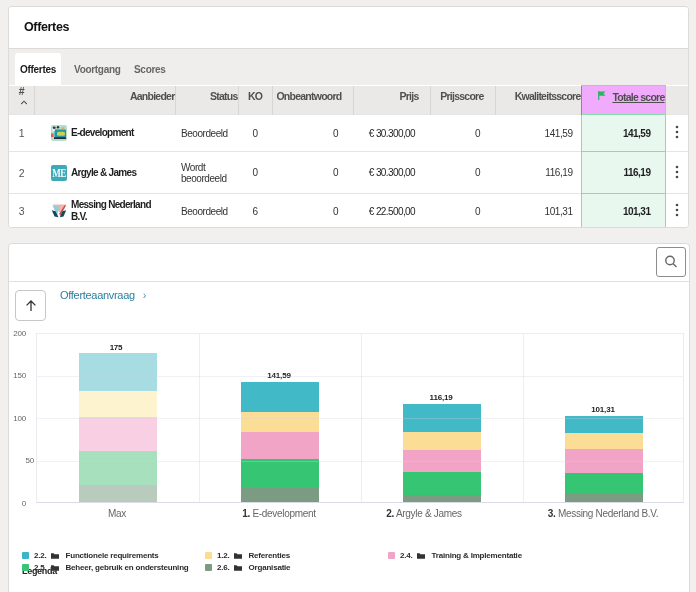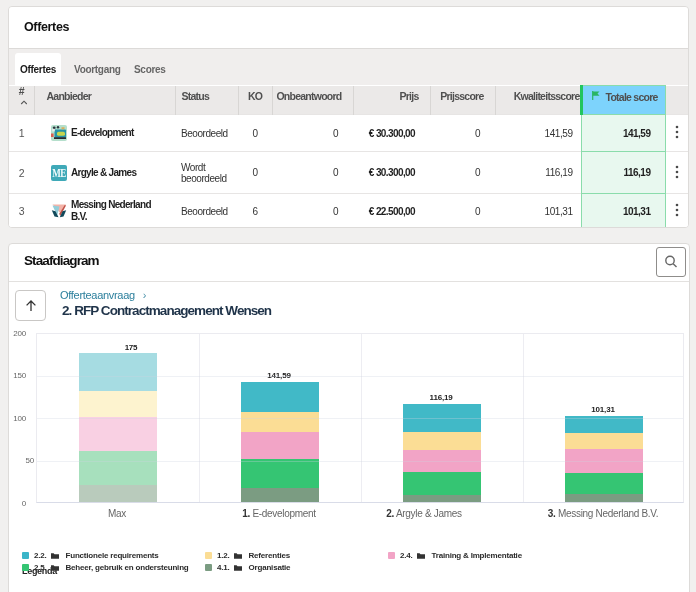--- a/index.html
+++ b/index.html
@@ -11,37 +11,37 @@
 .card1 { left:8px; top:6px; width:681px; height:222px; overflow:hidden; background:#f0eeed; }
 .c1head { background:#fff; height:42px; border-bottom:1px solid #dcdad8; }
 .c1head h1 { font-size:12.5px; font-weight:bold; color:#111; padding:13px 0 0 15px; letter-spacing:-0.35px; }
 .tabs { height:36px; position:relative; font-size:10px; font-weight:bold; letter-spacing:-0.3px; }
 .tab { position:absolute; color:#666; top:15px; }
 .tab.active { background:#fff; top:4px; height:32px; width:46px; left:6px; border-radius:3px 3px 0 0; text-align:center; padding-top:11px; color:#1a1a1a; }
 .tab.t2 { left:65px; }
 .tab.t3 { left:125px; }
 table { border-collapse:collapse; table-layout:fixed; width:679px; background:#fff; }
 col.c0{width:25px} col.c1{width:141px} col.c2{width:63px} col.c3{width:34px} col.c4{width:81px} col.c5{width:77px} col.c6{width:65px} col.c7{width:86px} col.c8{width:84px} col.c9{width:23px}
-thead th { background:#ebe9e8; height:29px; font-size:10.5px; color:#4f4f4f; text-align:left; padding:0 0 7px 11px; border-left:1px solid #d8d6d4; font-weight:bold; letter-spacing:-0.75px; }
+thead th { background:#ebe9e8; height:29px; font-size:10.5px; color:#4f4f4f; text-align:right; padding:0 0 7px 11px; border-left:1px solid #d8d6d4; font-weight:bold; letter-spacing:-0.75px; }
 thead th:first-child { border-left:none; }
 thead th.r { text-align:right; padding:0 11px 7px 0; }
 thead th.c { text-align:center; padding:0 0 7px 0; }
 thead th.kw { padding-right:0; }
 tbody td { background:#fff; border-top:1px solid #e7e5e4; font-size:10px; color:#333; padding:0 0 0 11px; vertical-align:middle; letter-spacing:-0.45px; }
 tbody tr.r1 td { height:37px; }
 tbody tr.r2 td { height:42px; }
 tbody tr.r3 td { height:35px; }
 td.num { color:#555; text-align:center; padding:0; font-size:10.5px; }
 td.r { text-align:right; padding:0 15px 0 0; }
 td.kw { padding-right:8px; }
 td.c { text-align:center; padding:0; }
 .vendor { display:flex; align-items:center; font-weight:bold; color:#1f1f1f; font-size:10px; letter-spacing:-0.7px; padding-left:17px; line-height:12px; }
 .vendor .logo { flex:0 0 16px; width:16px; height:16px; border-radius:2px; overflow:hidden; margin-right:4px; }
-.prijs { font-weight:bold; color:#1f1f1f; letter-spacing:-0.6px; }
-th.green { background:#7dd3fc; border-left:3px solid #22c55e; border-right:1px solid #8adcab; border-top:1px solid #8adcab; padding:0 0 7px 9px; color:#4f4f4f; }
+.prijs { font-weight:normal; color:#1f1f1f; letter-spacing:-0.6px; }
+th.green { background:#f0abfc; border-left:1px solid #22c55e; border-right:1px solid #8adcab; border-top:1px solid #8adcab; padding:0 0 7px 9px; color:#4f4f4f;text-decoration:underline; }
 td.green { background:#e8f8ef; border-left:1px solid #8adcab; border-right:1px solid #8adcab; border-top:1px solid #8adcab; font-weight:bold; color:#1f1f1f; text-align:right; padding:0 14px 0 0; letter-spacing:-0.5px; }
 tr.r3 td.green { border-bottom:1px solid #8adcab; }
 td.dots { padding:0; text-align:center; }
 .sortcol { line-height:10px; padding-top:2px; }
 
 
 .card2 { left:8px; top:243px; width:682px; height:356px; }
 .c2head { height:38px; border-bottom:1px solid #e3e1df; position:relative; }
 .c2head h2 { font-size:13.5px; font-weight:bold; color:#111; padding:9px 0 0 15px; letter-spacing:-0.9px; }
 .searchbtn { position:absolute; right:3px; top:3px; width:30px; height:30px; border:1px solid #8f8d8b; border-radius:3px; background:#fff; }
@@ -191,31 +191,29 @@
                 <circle cx="2" cy="7" r="1.3" fill="#4a4a4a"></circle>
                 <circle cx="2" cy="12" r="1.3" fill="#4a4a4a"></circle>
               </svg></td>
       </tr>
     </tbody>
   </table>
 </div>
 
 <div class="card card2">
   <div class="c2head">
-    <h2>Staafdiagram</h2>
     <div class="searchbtn"><svg width="28" height="28" viewBox="0 0 28 28">
             <circle cx="13" cy="12.5" r="4.2" fill="none" stroke="#666" stroke-width="1.4"></circle>
             <line x1="16.2" y1="15.7" x2="19.5" y2="19" stroke="#666" stroke-width="1.4"></line>
           </svg></div>
   </div>
   <div class="upbtn"><svg width="16" height="16" viewBox="0 0 16 16" style="margin-top:7px">
           <path d="M8 13 V3 M3.6 7.4 L8 3 l4.4 4.4" fill="none" stroke="#333" stroke-width="1.3"></path>
         </svg></div>
   <div class="crumb">Offerteaanvraag<span class="chev">›</span></div>
-  <div class="ctitle">2. RFP Contractmanagement Wensen</div>
 
   <div class="plot">
     <div class="gl" style="top:42px"></div>
     <div class="gl" style="top:84px"></div>
     <div class="gl" style="top:127px"></div>
     <div class="vl" style="left:162px"></div>
     <div class="vl" style="left:324px"></div>
     <div class="vl" style="left:486px"></div>
     <div class="bar" style="left:42px;height:149px">
       <div class="seg" style="bottom:0;height:17px;background:#b9cbbc"></div>
@@ -244,21 +242,21 @@
       <div class="seg" style="bottom:29px;height:24px;background:#f2a4c6"></div>
       <div class="seg" style="bottom:53px;height:16px;background:#fbdd95"></div>
       <div class="seg" style="bottom:69px;height:17px;background:#41b9c7"></div>
     </div>
   </div>
   <div class="ylab" style="left:0px;top:85px">200</div>
   <div class="ylab" style="left:0px;top:127px">150</div>
   <div class="ylab" style="left:0px;top:170px">100</div>
   <div class="ylab" style="left:8px;top:212px">50</div>
   <div class="ylab" style="left:0px;top:255px">0</div>
-  <div class="vlab" style="left:83px;top:99px">175</div>
+  <div class="vlab" style="left:68px;top:99px">175</div>
   <div class="vlab" style="left:231px;top:127px">141,59</div>
   <div class="vlab" style="left:393px;top:149px">116,19</div>
   <div class="vlab" style="left:555px;top:161px">101,31</div>
   <div class="xlab" style="left:27px">Max</div>
   <div class="xlab" style="left:189px"><b>1.</b> E-development</div>
   <div class="xlab" style="left:334px"><b>2.</b> Argyle &amp; James</div>
   <div class="xlab" style="left:513px"><b>3.</b> Messing Nederland B.V.</div>
 
   <div class="legend">
     <h3>Legenda</h3>
@@ -267,19 +265,19 @@
           </svg>Functionele requirements</div>
     <div class="litem" style="left:196px;top:307px"><span class="sw" style="background:#fbdd95"></span><span class="lnum">1.2.</span><svg class="fold" width="8" height="7" viewBox="0 0 8 7">
             <path d="M0 1.2 h2.6 l0.9 1 h4.5 v4.6 h-8 z" fill="#333"></path>
           </svg>Referenties</div>
     <div class="litem" style="left:379px;top:307px"><span class="sw" style="background:#f2a4c6"></span><span class="lnum">2.4.</span><svg class="fold" width="8" height="7" viewBox="0 0 8 7">
             <path d="M0 1.2 h2.6 l0.9 1 h4.5 v4.6 h-8 z" fill="#333"></path>
           </svg>Training &amp; Implementatie</div>
     <div class="litem" style="left:13px;top:319px"><span class="sw" style="background:#35c573"></span><span class="lnum">2.5.</span><svg class="fold" width="8" height="7" viewBox="0 0 8 7">
             <path d="M0 1.2 h2.6 l0.9 1 h4.5 v4.6 h-8 z" fill="#333"></path>
           </svg>Beheer, gebruik en ondersteuning</div>
-    <div class="litem" style="left:196px;top:319px"><span class="sw" style="background:#7b9c82"></span><span class="lnum">4.1.</span><svg class="fold" width="8" height="7" viewBox="0 0 8 7">
+    <div class="litem" style="left:196px;top:319px"><span class="sw" style="background:#7b9c82"></span><span class="lnum">2.6.</span><svg class="fold" width="8" height="7" viewBox="0 0 8 7">
             <path d="M0 1.2 h2.6 l0.9 1 h4.5 v4.6 h-8 z" fill="#333"></path>
           </svg>Organisatie</div>
   </div>
 </div>
 
 </div>
 
 </body></html>

